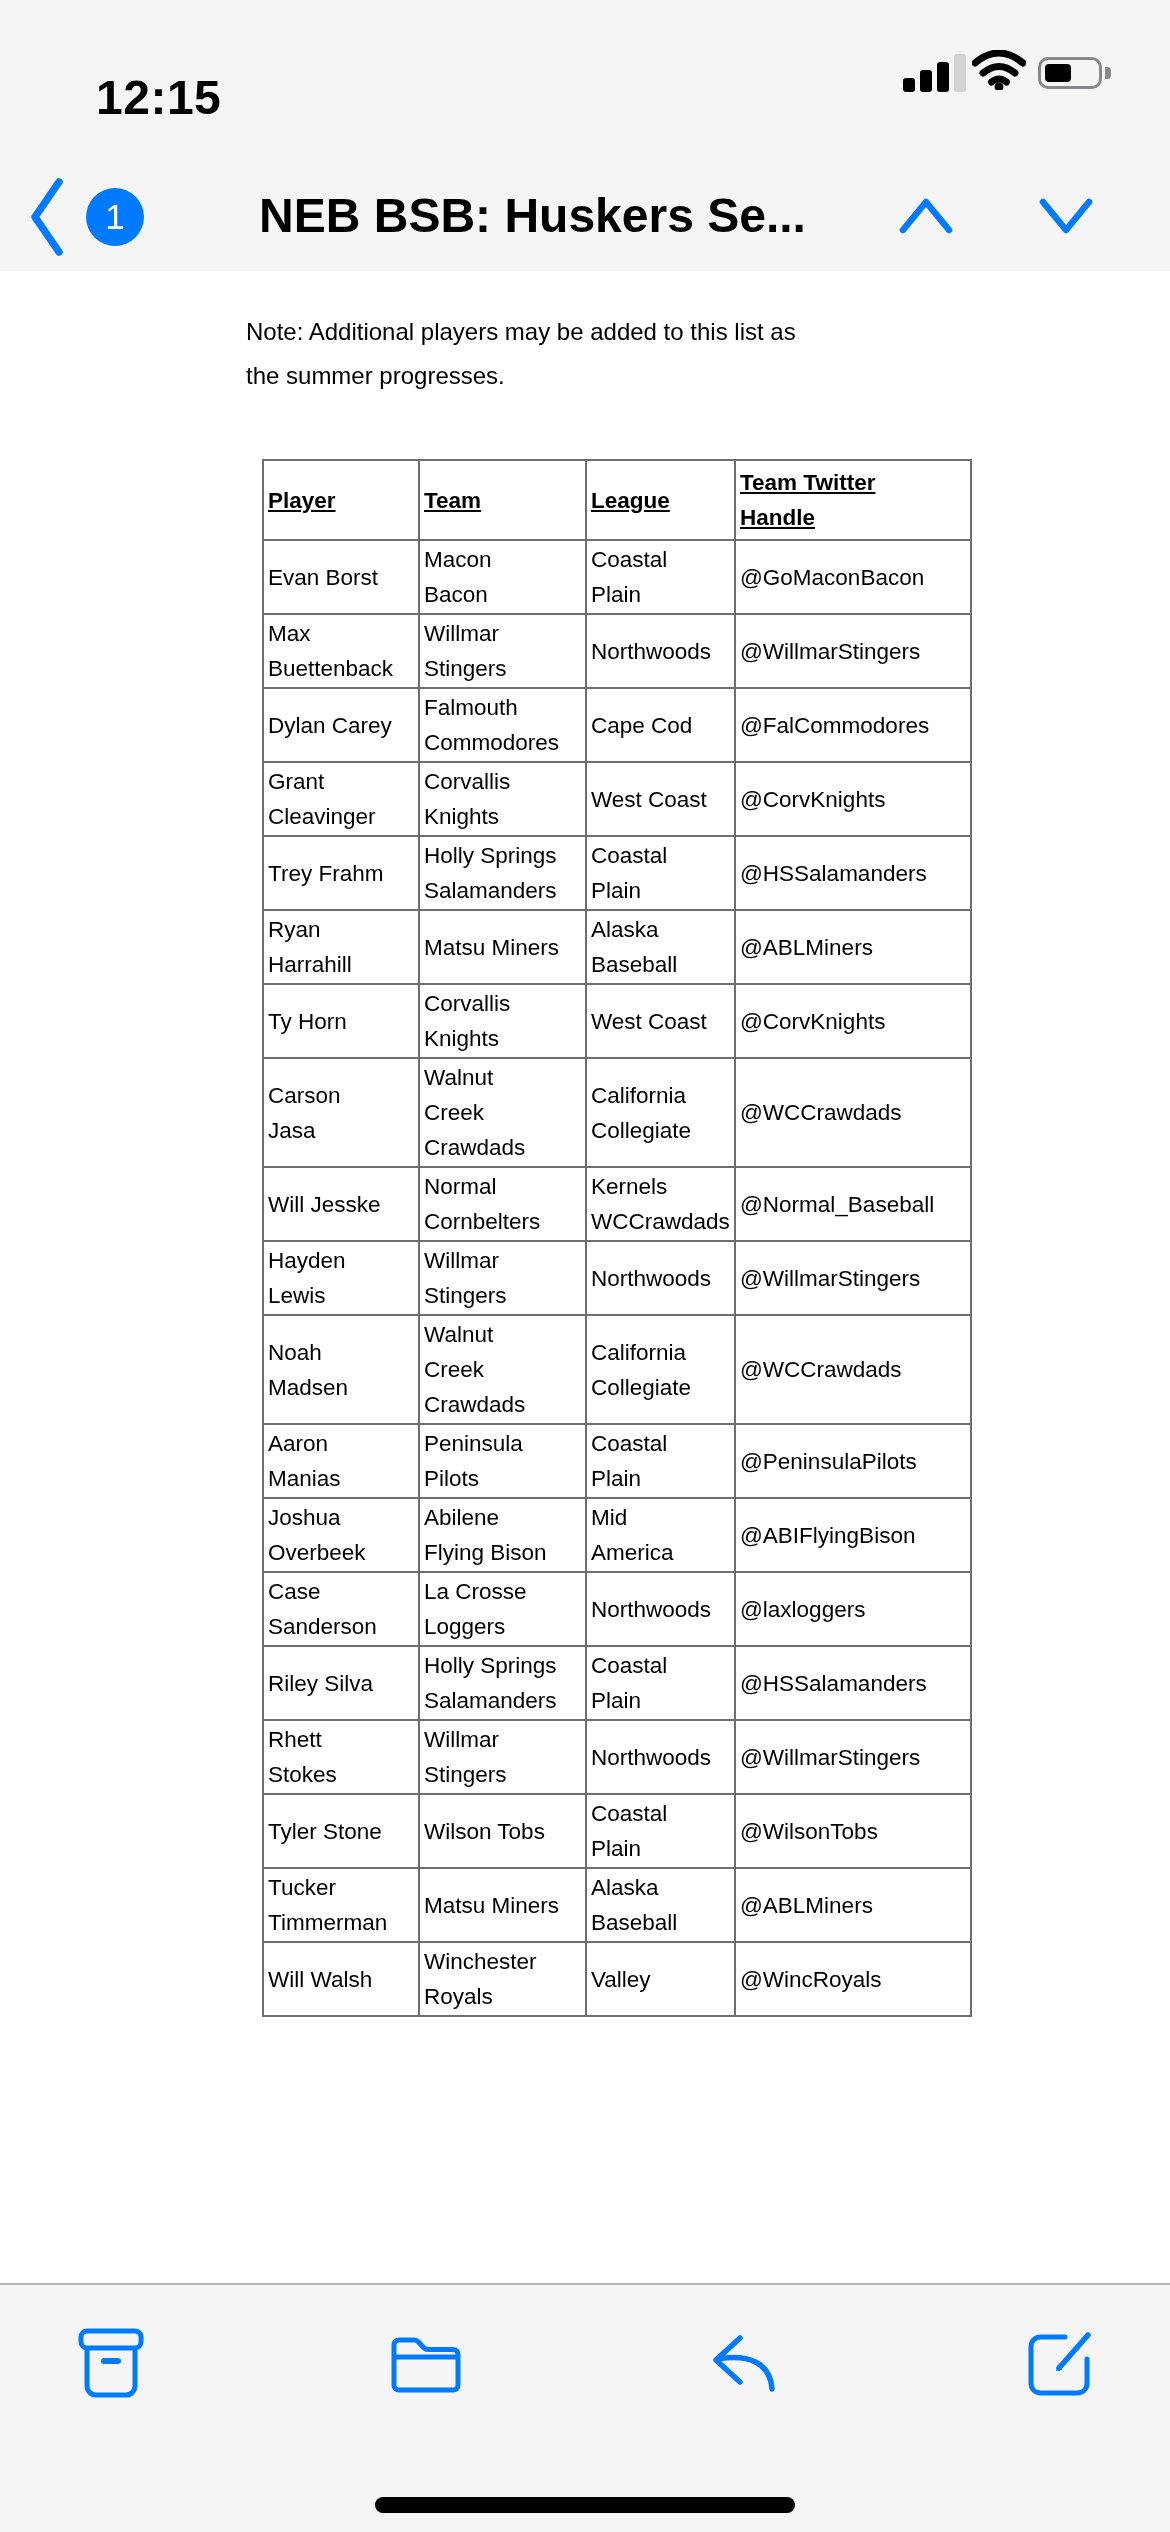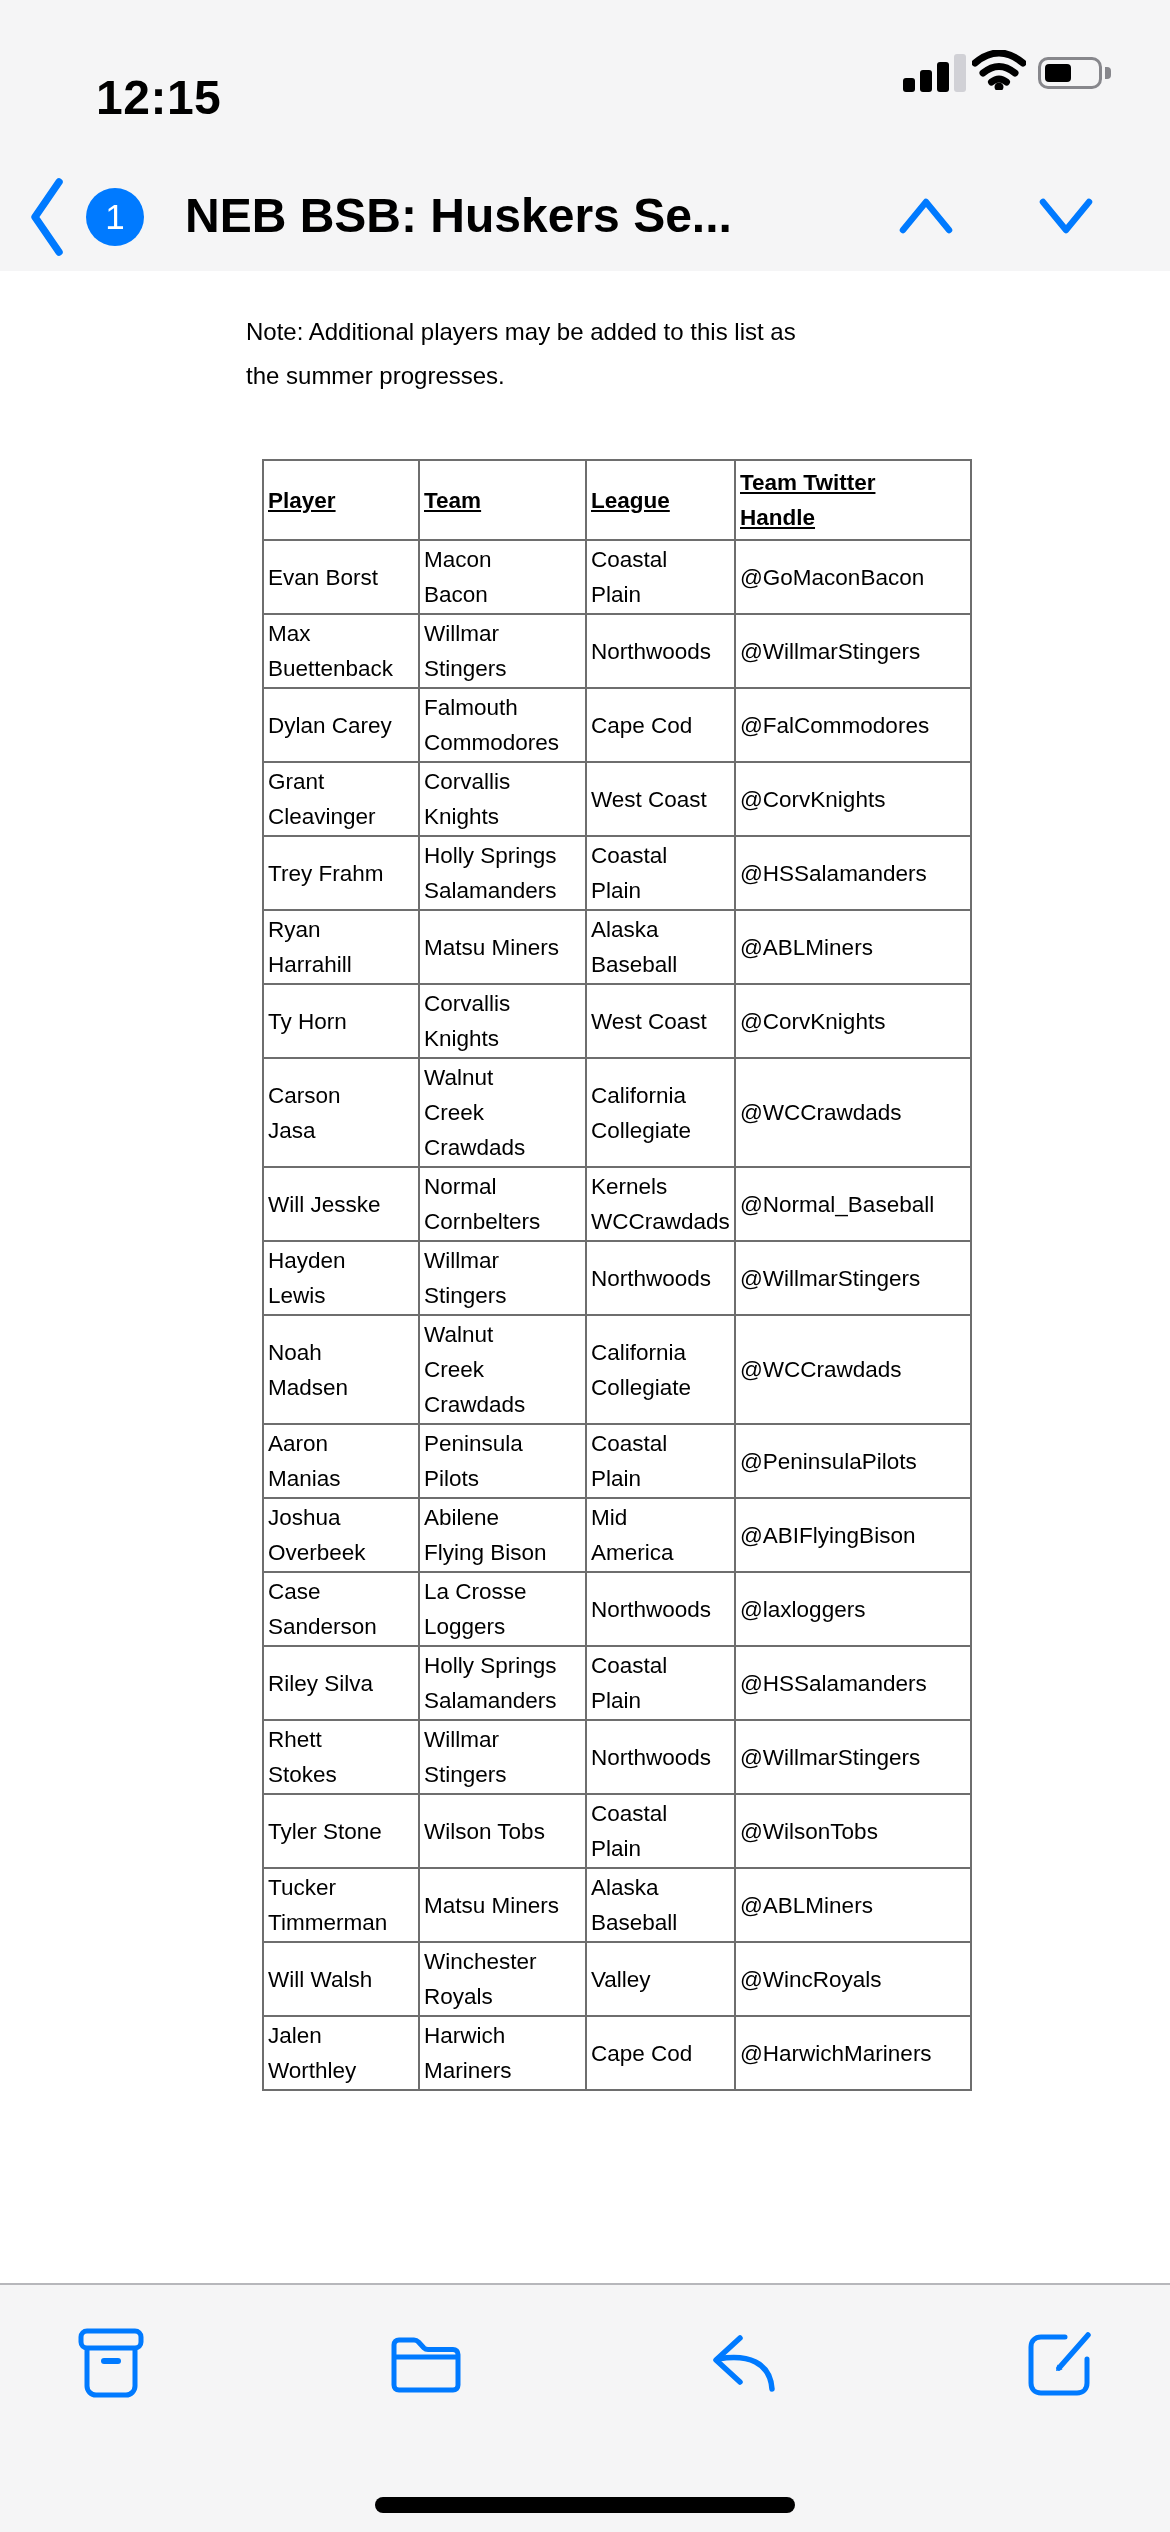--- a/index.html
+++ b/index.html
@@ -35,21 +35,21 @@
   
   .back-btn { position:absolute; left:28px; top:176px; width:110px; height:82px; cursor:pointer; }
   .back-chevron { position:absolute; left:0; top:0; }
   .badge {
     position:absolute; left:58px; top:12px; width:58px; height:58px;
     background:#007aff; border-radius:50%; color:#fff;
     font-size:35px; line-height:58px; text-align:center;
   }
   .nav-title {
     position:absolute; left:185px; right:290px; top:188px;
-    font-size:48px; font-weight:700; color:#000;
+    text-align:center; font-size:48px; font-weight:700; color:#000;
     white-space:nowrap; overflow:hidden;
   }
   .chev-up-btn   { position:absolute; left:896px;  top:190px; width:60px; height:52px; cursor:pointer; }
   .chev-down-btn { position:absolute; left:1036px; top:190px; width:60px; height:52px; cursor:pointer; }
 
   
   .note {
     position:absolute; left:246px; top:310px; width:860px;
     font-size:24px; line-height:44px; color:#000;
   }
@@ -304,28 +304,20 @@
 Baseball</td>
           <td>@ABLMiners</td>
         </tr>
         <tr>
           <td>Will Walsh</td>
           <td>Winchester
 Royals</td>
           <td>Valley</td>
           <td>@WincRoyals</td>
         </tr>
-        <tr>
-          <td>Jalen
-Worthley</td>
-          <td>Harwich
-Mariners</td>
-          <td>Cape Cod</td>
-          <td>@HarwichMariners</td>
-        </tr>
       </tbody>
   </table>
 </div>
 
 <div class="toolbar-hairline"></div>
 <div class="toolbar"></div>
 
 <div class="tool-btn tool-archive">
   <svg width="66" height="72" viewBox="0 0 66 72">
     <rect x="3" y="3" width="60" height="17" rx="6" fill="none" stroke="#007aff" stroke-width="5"></rect>

